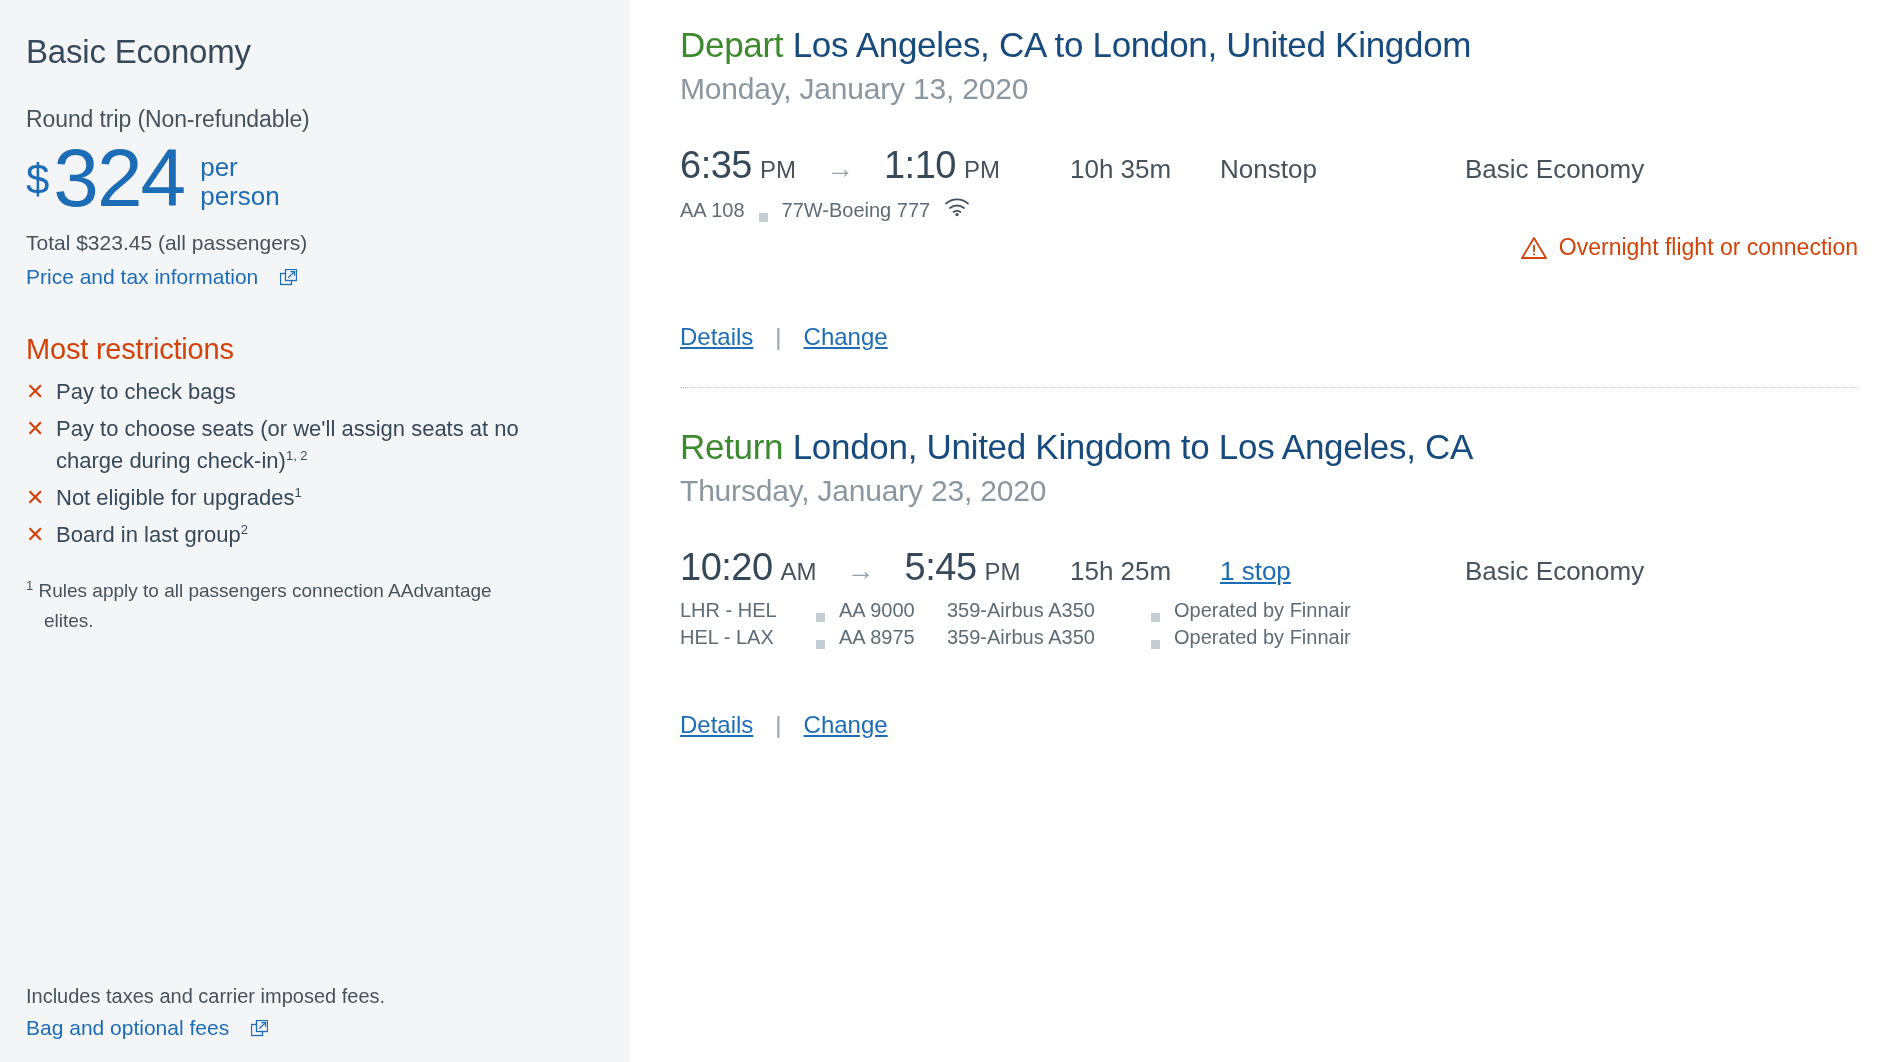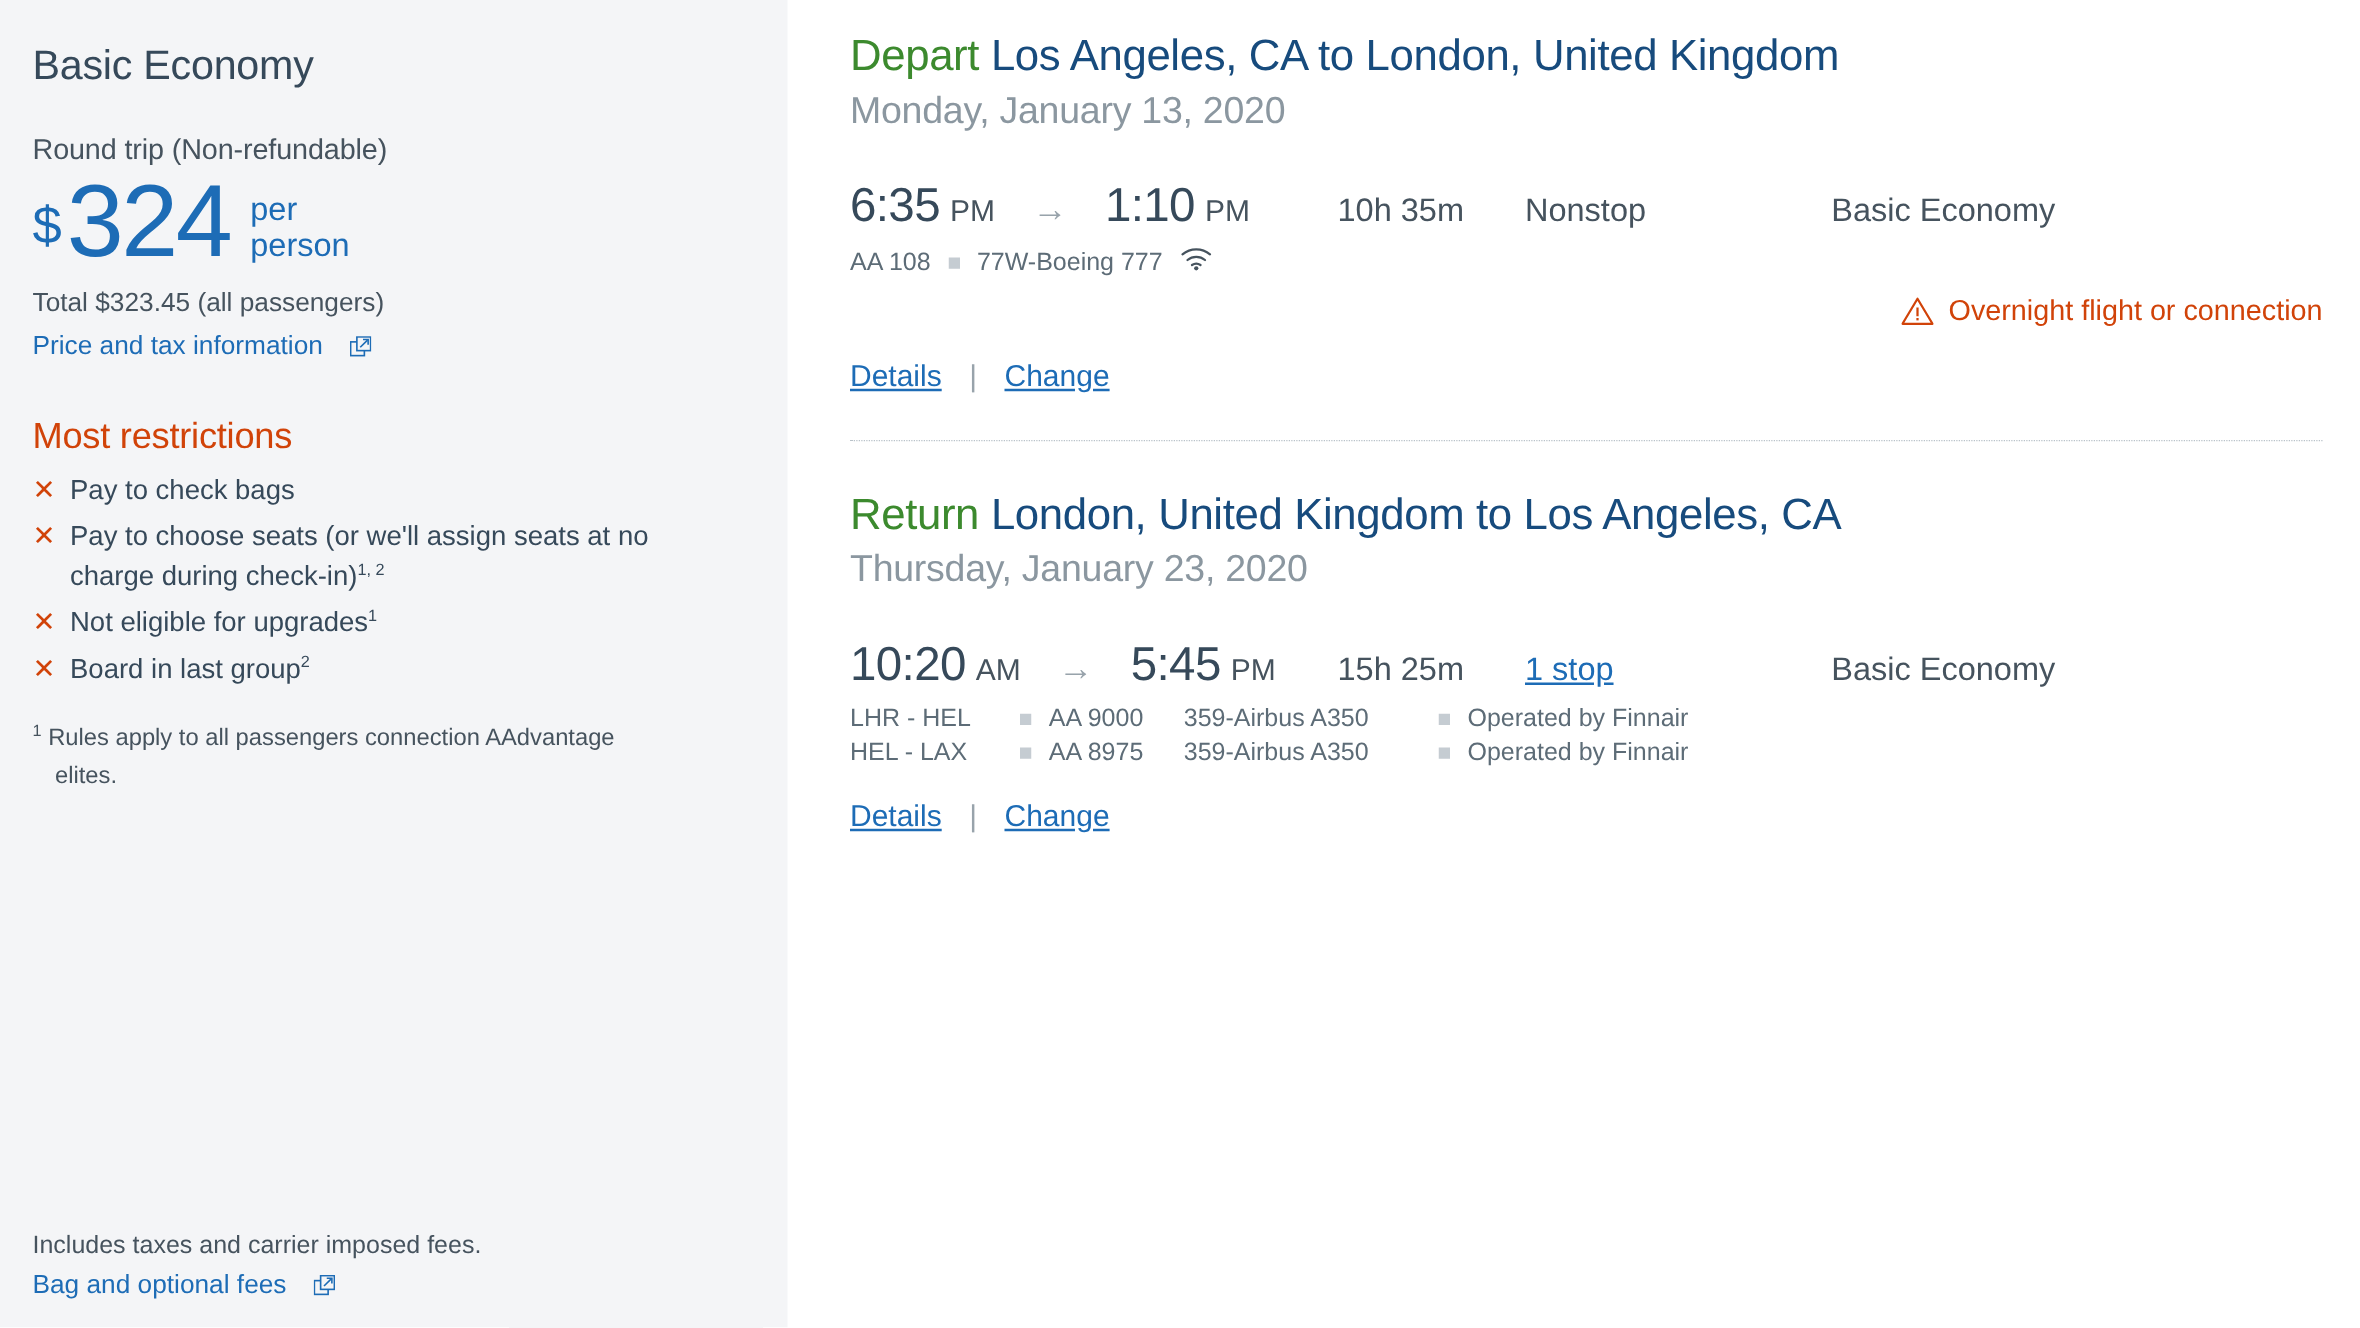--- a/index.html
+++ b/index.html
@@ -228,21 +228,21 @@
     margin-top: 43px;
   }
   .cabin {
     font-size: 26px;
     color: #46535e;
     font-weight: 300;
   }
 
   .seg-line {
     display: flex;
-    align-items: center;
+    align-items: flex-end;
     font-size: 20px;
     color: #5d6c77;
     margin-top: 10px;
     white-space: nowrap;
   }
   .seg-line .sq {
     display: inline-block;
     width: 9px;
     height: 9px;
     background: #c5ccd2;
@@ -261,21 +261,21 @@
     color: #d14309;
     font-size: 23px;
     justify-content: flex-end;
   }
   .warn-icon {
     margin-right: 12px;
     display: inline-flex;
     flex: 0 0 auto;
   }
   .actions {
-    margin-top: 26px;
+    margin-top: 62px;
     display: flex;
     align-items: center;
     font-size: 24px;
   }
   .action-link {
     color: #1d6cb6;
     text-decoration: underline;
     cursor: pointer;
   }
   .action-sep {

